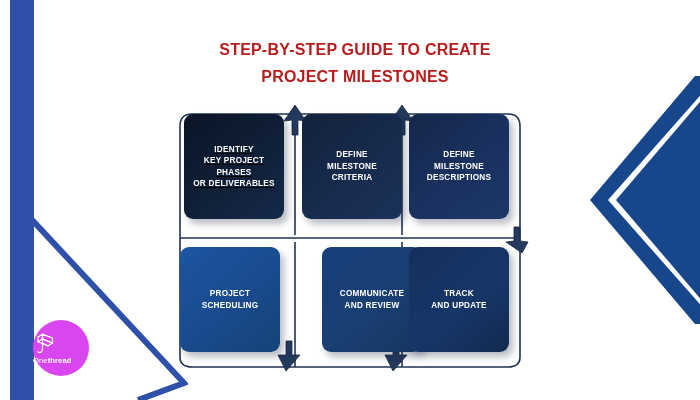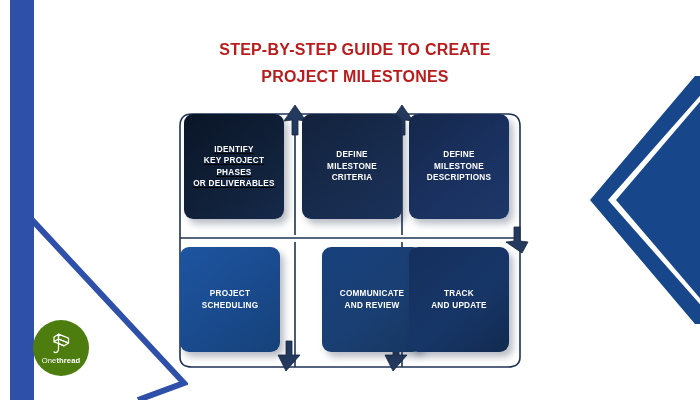--- a/index.html
+++ b/index.html
@@ -109,24 +109,24 @@
   .card.c6 { left: 231px; top: 142px; background: linear-gradient(140deg, #142f5c 0%, #173668 55%, #122a4f 100%); }
 
   
   .logo {
     position: absolute;
     left: 33px;
     top: 320px;
     width: 56px;
     height: 56px;
     border-radius: 50%;
-    background: #4d7c0f;
+    background: #d946ef;
     display: flex;
     flex-direction: column;
-    align-items: center;
+    align-items: flex-start;
     justify-content: center;
   }
   .logo-mark { margin-bottom: 1px; }
   .logo-text {
     font-size: 7.6px;
     color: #ffffff;
     letter-spacing: 0.1px;
     line-height: 9px;
   }
   .logo-text .lt-light { font-weight: normal; }

